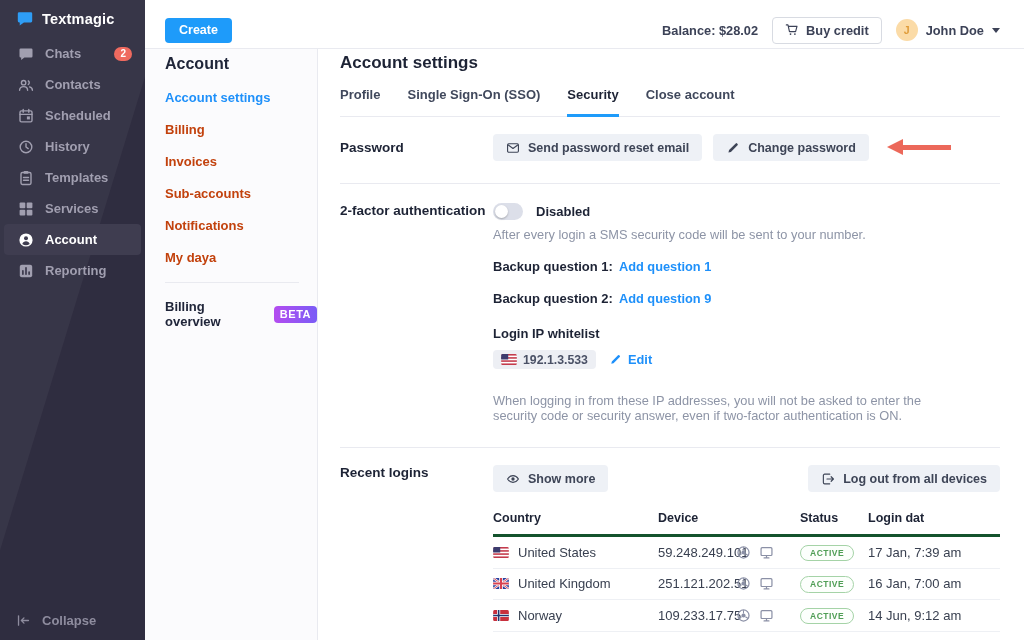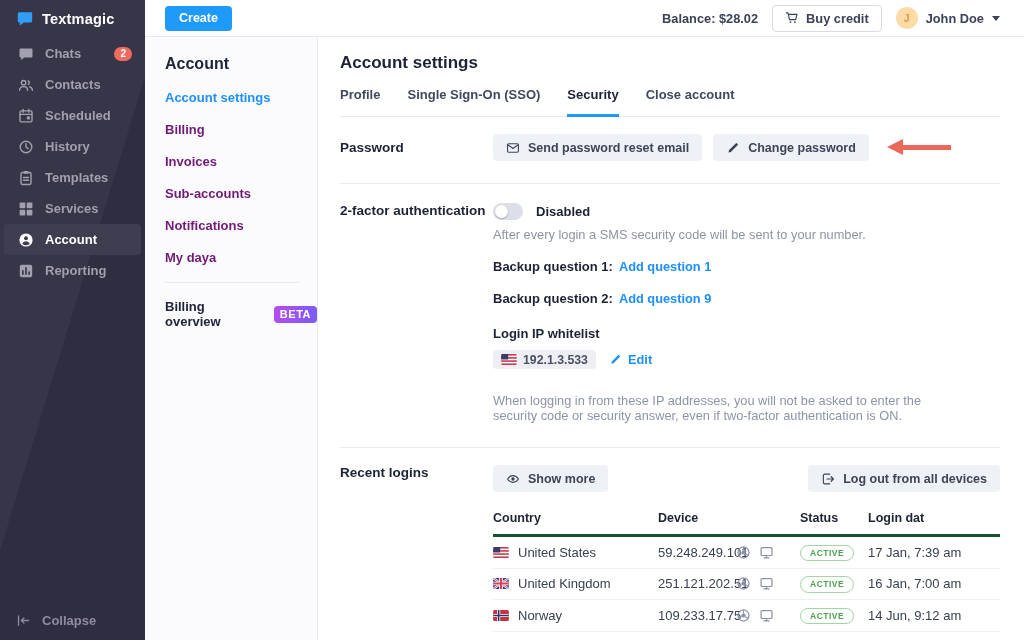--- a/index.html
+++ b/index.html
@@ -20,42 +20,42 @@
     border-radius:4px; color:#a19fb0; font-size:13px; font-weight:600; cursor:pointer; }
   .nav-item .nav-icon { display:inline-flex; width:16px; height:16px; margin-right:11px; }
   .nav-item.active { background:#3f3d50; color:#fff; }
   .nav-badge { margin-left:auto; background:#ef6a5f; color:#fff; font-size:10px; font-weight:700;
     border-radius:9px; padding:2px 6px; line-height:1; }
   .collapse-btn { position:absolute; left:16px; bottom:12px; display:flex; align-items:center; gap:11px;
     color:#8e8c9e; font-size:13px; font-weight:600; cursor:pointer; }
   .collapse-btn .nav-icon { display:inline-flex; width:15px; height:15px; }
 
   
-  .topbar { position:absolute; left:145px; top:0; right:0; height:37px; background:#fff;
+  .topbar { position:absolute; left:145px; top:12px; right:0; height:37px; background:#fff;
     border-bottom:1px solid #e9eaf0; display:flex; align-items:center; z-index:2; }
   .create-btn { margin-left:20px; height:25px; padding:0 14px; background:#1e9bfa; color:#fff;
     border:none; border-radius:4px; font-family:inherit; font-size:12.5px; font-weight:700; cursor:pointer; }
   .topbar-right { margin-left:auto; margin-right:24px; display:flex; align-items:center; gap:14px; }
   .balance { font-size:12.8px; font-weight:700; color:#3c4257; }
   .buy-credit { display:inline-flex; align-items:center; gap:7px; height:27px; padding:0 12px;
     background:#fff; border:1px solid #d8dbe2; border-radius:4px; font-family:inherit;
     font-size:12.8px; font-weight:700; color:#3c4257; cursor:pointer; }
   .buy-credit .btn-icon { display:inline-flex; width:14px; height:14px; }
   .user-menu { display:flex; align-items:center; gap:8px; cursor:pointer; }
   .avatar { width:22px; height:22px; border-radius:50%; background:#fbdba7; color:#e09c3a;
     font-size:10.5px; font-weight:700; display:flex; align-items:center; justify-content:center; }
   .user-name { font-size:12.8px; font-weight:700; color:#3c4257; }
   .caret { width:0; height:0; border-left:4px solid transparent; border-right:4px solid transparent;
     border-top:5px solid #3c4257; margin-top:1px; }
 
   
   .subnav { position:absolute; left:145px; top:37px; width:173px; bottom:0; background:#fbfbfd;
     border-right:1px solid #e9eaf0; padding:18px 0 0 20px; z-index:1; }
   .subnav-heading { font-size:16px; font-weight:700; color:#20263a; margin-bottom:17px; }
-  .subnav-item { display:block; font-size:13px; font-weight:600; color:#701a75; margin-bottom:17px; cursor:pointer; }
+  .subnav-item { display:block; font-size:13px; font-weight:600; color:#c2410c; margin-bottom:17px; cursor:pointer; }
   .subnav-item.active { color:#1e90fa; }
   .subnav-divider { width:134px; height:1px; background:#e9eaf0; margin:3px 0 16px; }
   .subnav-footer { display:flex; align-items:center; gap:10px; font-size:13px; font-weight:700; color:#20263a; cursor:pointer; }
   .beta-badge { background:linear-gradient(90deg,#b44cf0,#7a5cf6); color:#fff; font-size:11px;
     font-weight:700; letter-spacing:.5px; padding:3px 6px; border-radius:4px; line-height:1; }
 
   
   .main { position:absolute; left:318px; top:37px; right:0; bottom:0; background:#fff;
     padding:0 24px 0 22px; overflow:hidden; }
   .page-title { font-size:17px; font-weight:700; color:#1d2335; margin-top:16px; }

